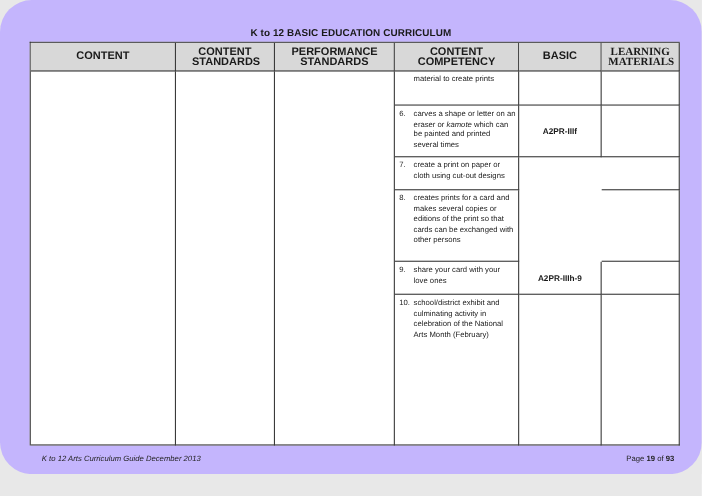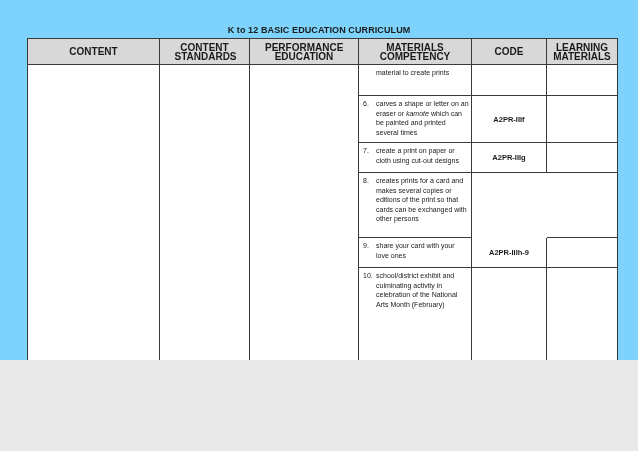--- a/index.html
+++ b/index.html
@@ -1,24 +1,25 @@
 <!DOCTYPE html>
 <html><head>
 <meta charset="utf-8">
 <style>
   * { box-sizing: border-box; margin: 0; padding: 0; }
   html, body { background: #e8e8e8; }
   .page {
     position: relative;
     width: 638px;
-    height: 360px;
-    background: #7dd3fc;
+    height: 431px;
+    background: #c4b5fd;
     font-family: "Liberation Sans", sans-serif;
     color: #1a1a1a;
     overflow: hidden;
+    border-radius: 29px;
   }
   .doc-title {
     position: absolute;
     top: 25px;
     left: 0;
     width: 100%;
     text-align: center;
     font-size: 9px;
     font-weight: bold;
     letter-spacing: 0.1px;
@@ -44,21 +45,21 @@
     display: flex;
     align-items: center;
     justify-content: center;
     text-align: center;
     font-weight: bold;
     font-size: 10px;
     line-height: 9px;
   }
   .hdr .hw-narrow { max-width: 60px; }
   .hdr .hw-mid    { max-width: 78px; }
-  .hdr .hw-lm     { max-width: 58px; }
+  .hdr .hw-lm     { max-width: 58px; font-family: Liberation Serif, serif; }
   .tallcell { grid-row: 2 / span 6; }
   .lc-cell {
     display: flex;
     align-items: flex-start;
     padding: 3px 2px 2px 4px;
     font-size: 7px;
     line-height: 9.5px;
   }
   .lc-num {
     flex: 0 0 13px;
@@ -101,27 +102,27 @@
 
   <div class="curriculum-table">
 
     <div class="cell hdr">
       <span>CONTENT</span>
     </div>
     <div class="cell hdr">
       <span class="hw-narrow">CONTENT STANDARDS</span>
     </div>
     <div class="cell hdr">
-      <span class="hw-mid">PERFORMANCE EDUCATION</span>
+      <span class="hw-mid">PERFORMANCE STANDARDS</span>
     </div>
     <div class="cell hdr">
-      <span>MATERIALS COMPETENCY</span>
+      <span>CONTENT COMPETENCY</span>
     </div>
     <div class="cell hdr">
-      <span>CODE</span>
+      <span>BASIC</span>
     </div>
     <div class="cell hdr">
       <span class="hw-lm">LEARNING MATERIALS</span>
     </div>
 
     <div class="cell tallcell" style="grid-column: 1;"></div>
     <div class="cell tallcell" style="grid-column: 2;"></div>
     <div class="cell tallcell" style="grid-column: 3;"></div>
 
     <div class="cell lc-cell lc-cont" style="grid-column: 4; grid-row: 2;">
@@ -134,21 +135,20 @@
       <span class="lc-num">6.</span>
       <span class="lc-text"><span>carves a shape or letter on an eraser or </span><span class="italic">kamote</span><span> which can be painted and printed several times</span></span>
     </div>
     <div class="cell code-cell" style="grid-column: 5; grid-row: 3;">A2PR-IIIf</div>
     <div class="cell" style="grid-column: 6; grid-row: 3;"></div>
 
     <div class="cell lc-cell" style="grid-column: 4; grid-row: 4;">
       <span class="lc-num">7.</span>
       <span class="lc-text">create a print on paper or cloth using cut-out designs</span>
     </div>
-    <div class="cell code-cell" style="grid-column: 5; grid-row: 4;">A2PR-IIIg</div>
     <div class="cell" style="grid-column: 6; grid-row: 4;"></div>
 
     <div class="cell lc-cell" style="grid-column: 4; grid-row: 5;">
       <span class="lc-num">8.</span>
       <span class="lc-text">creates prints for a card and makes several copies or editions of the print so that cards can be exchanged with other persons</span>
     </div>
     <div class="cell" style="grid-column: 6; grid-row: 5;"></div>
 
     <div class="cell lc-cell" style="grid-column: 4; grid-row: 6;">
       <span class="lc-num">9.</span>

